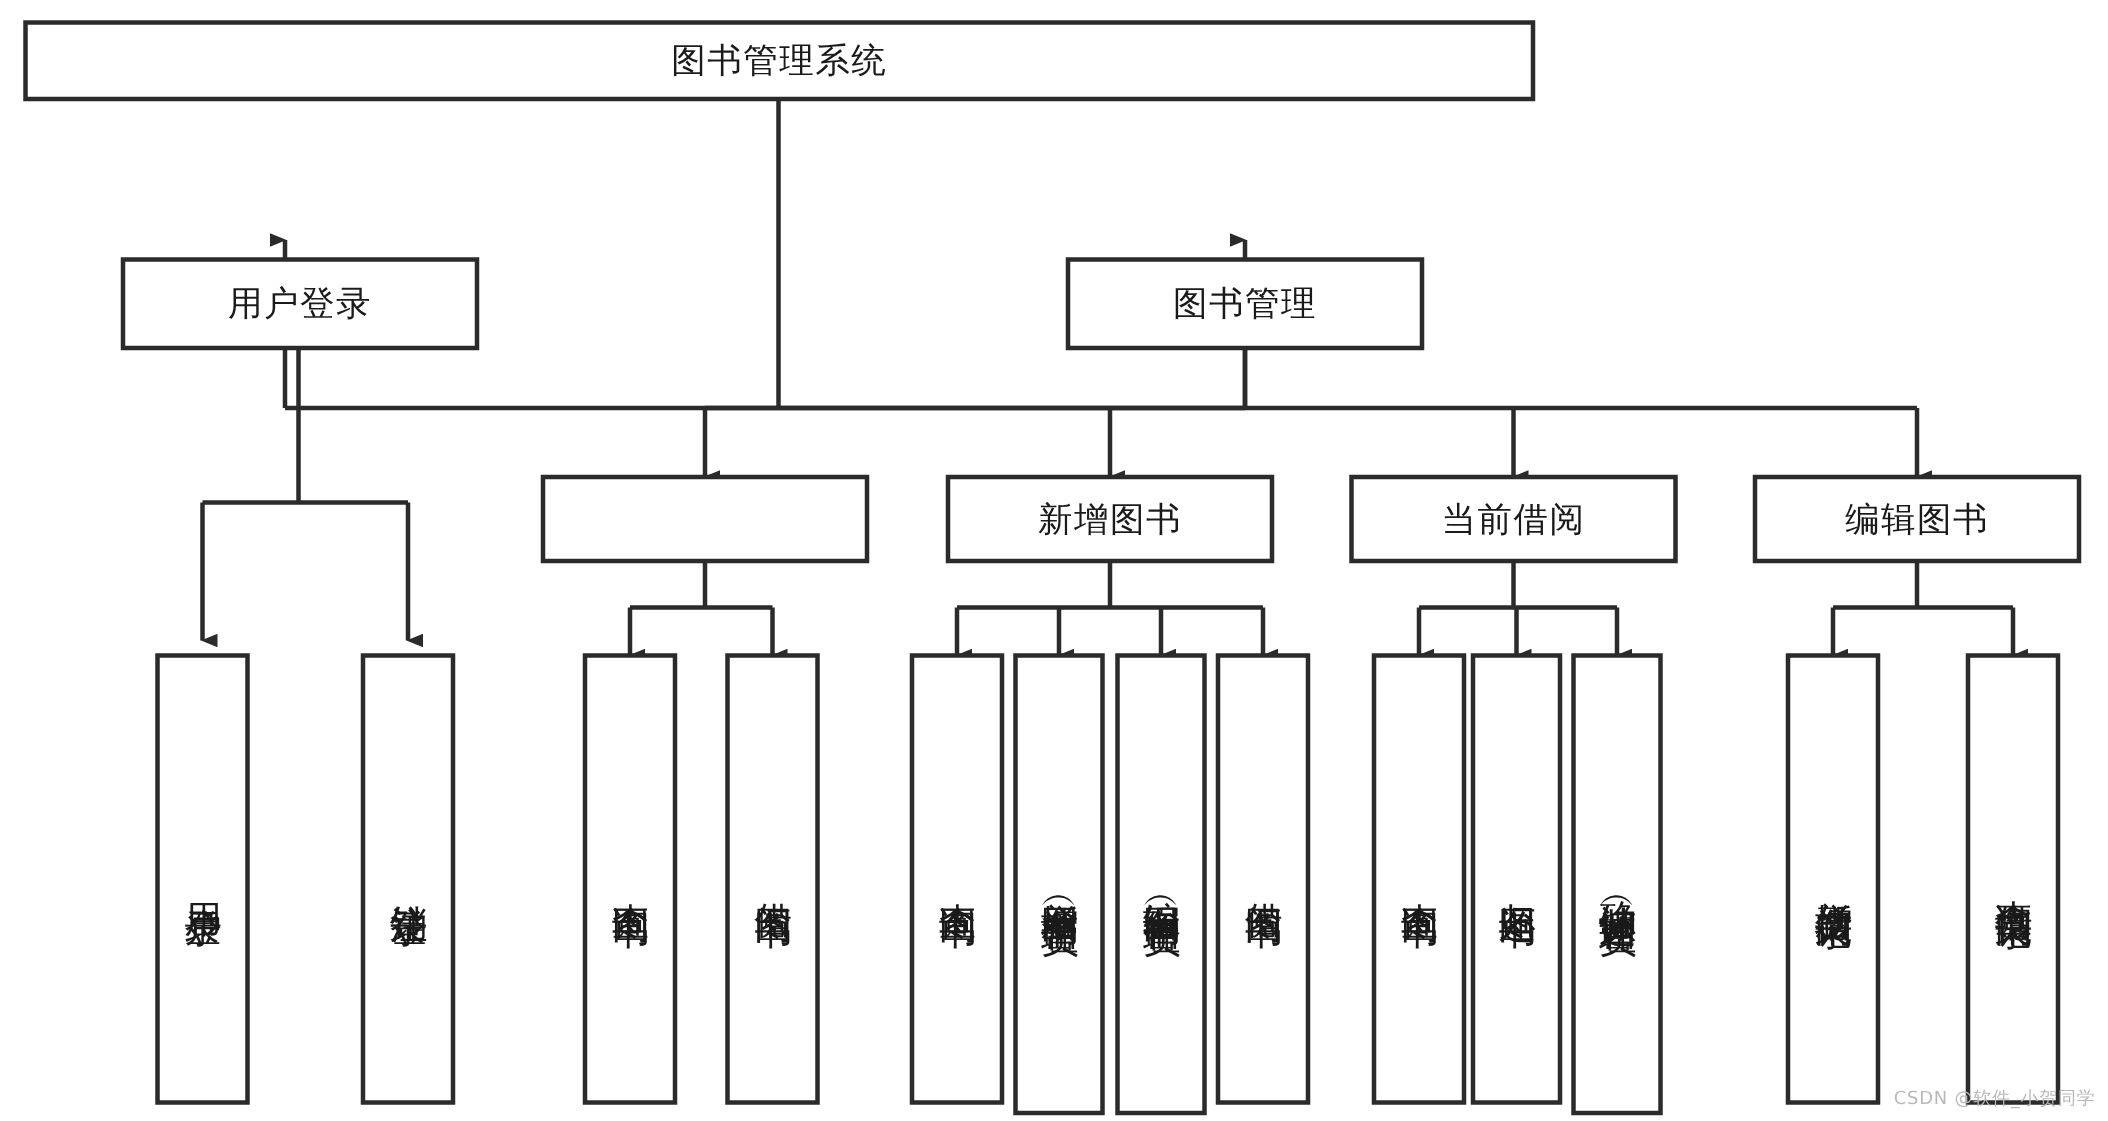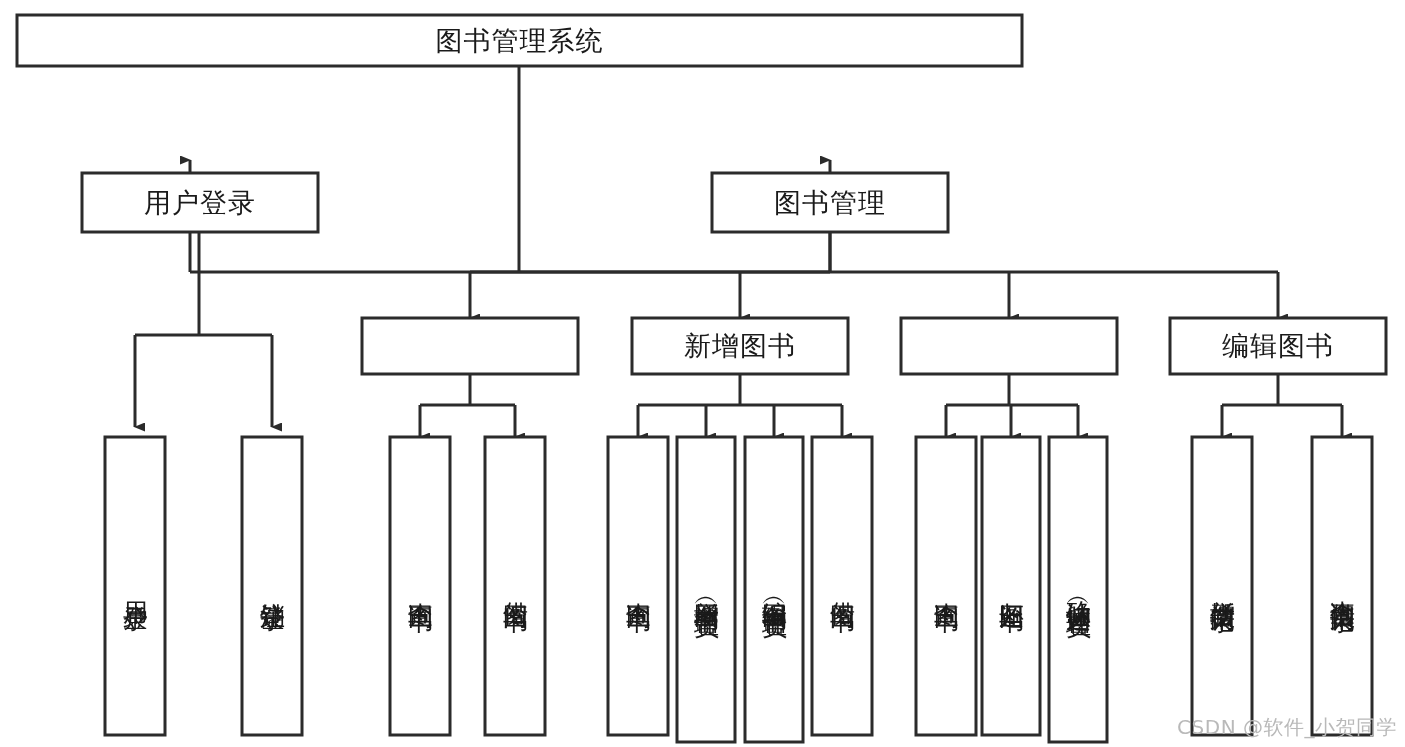--- a/index.html
+++ b/index.html
@@ -51,32 +51,32 @@
     color: #1a1a1a;
     white-space: nowrap;
     pointer-events: none;
   }
   .hlabel-wrap {
     position: absolute;
     display: flex;
     align-items: center;
     justify-content: center;
     font-family: "DejaVu Sans", "Liberation Sans", sans-serif;
-    font-size: 27px;
+    font-size: 23px;
     letter-spacing: 1px;
     color: #1a1a1a;
     white-space: nowrap;
     pointer-events: none;
   }
   #watermark {
     position: absolute;
     right: 8px;
     bottom: 6px;
     font-family: "DejaVu Sans", "Liberation Sans", sans-serif;
-    font-size: 20px;
+    font-size: 12px;
     color: #b9b9b9;
     letter-spacing: 0.5px;
     white-space: nowrap;
   }
 </style>
 </head>
 <body>
 
 <div id="diagram-root">
 
@@ -170,20 +170,21 @@
     <rect class="node-box" x="1192" y="437" width="60" height="298"></rect>
     <rect class="node-box" x="1312" y="437" width="60" height="298"></rect>
   </svg>
 
   <div class="hlabel-wrap" style="left:17px; top:15px; width:1005px; height:51px;">图书管理系统</div>
 
   <div class="hlabel-wrap" style="left:82px; top:173px; width:236px; height:59px;">用户登录</div>
   <div class="hlabel-wrap" style="left:712px; top:173px; width:236px; height:59px;border-radius:14px;">图书管理</div>
 
   <div class="hlabel-wrap" style="left:632px; top:318px; width:216px; height:56px;">新增图书</div>
+  <div class="hlabel-wrap" style="left:901px; top:318px; width:216px; height:56px;">当前借阅</div>
   <div class="hlabel-wrap" style="left:1170px; top:318px; width:216px; height:56px;">编辑图书</div>
 
   <div class="vlabel-wrap" style="left:105px; top:437px; width:60px; height:298px;">用户登录</div>
   <div class="vlabel-wrap" style="left:242px; top:437px; width:60px; height:298px;">注销登录</div>
 
   <div class="vlabel-wrap" style="left:390px; top:437px; width:60px; height:298px;">查询图书</div>
   <div class="vlabel-wrap" style="left:485px; top:437px; width:60px; height:298px;">借阅图书</div>
 
   <div class="vlabel-wrap" style="left:608px; top:437px; width:60px; height:298px;">查询图书</div>
   <div class="vlabel-wrap" style="left:677px; top:437px; width:58px; height:305px;">新增图书（管理员）</div>

